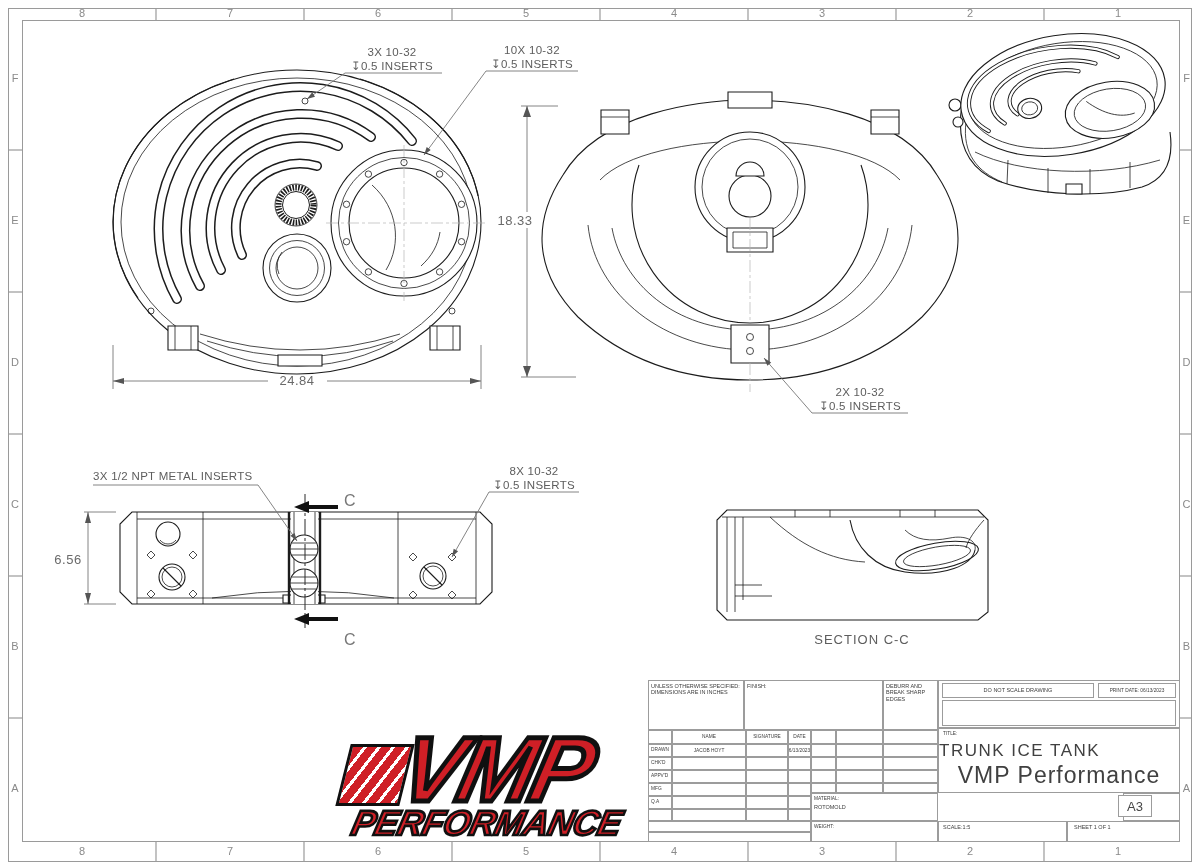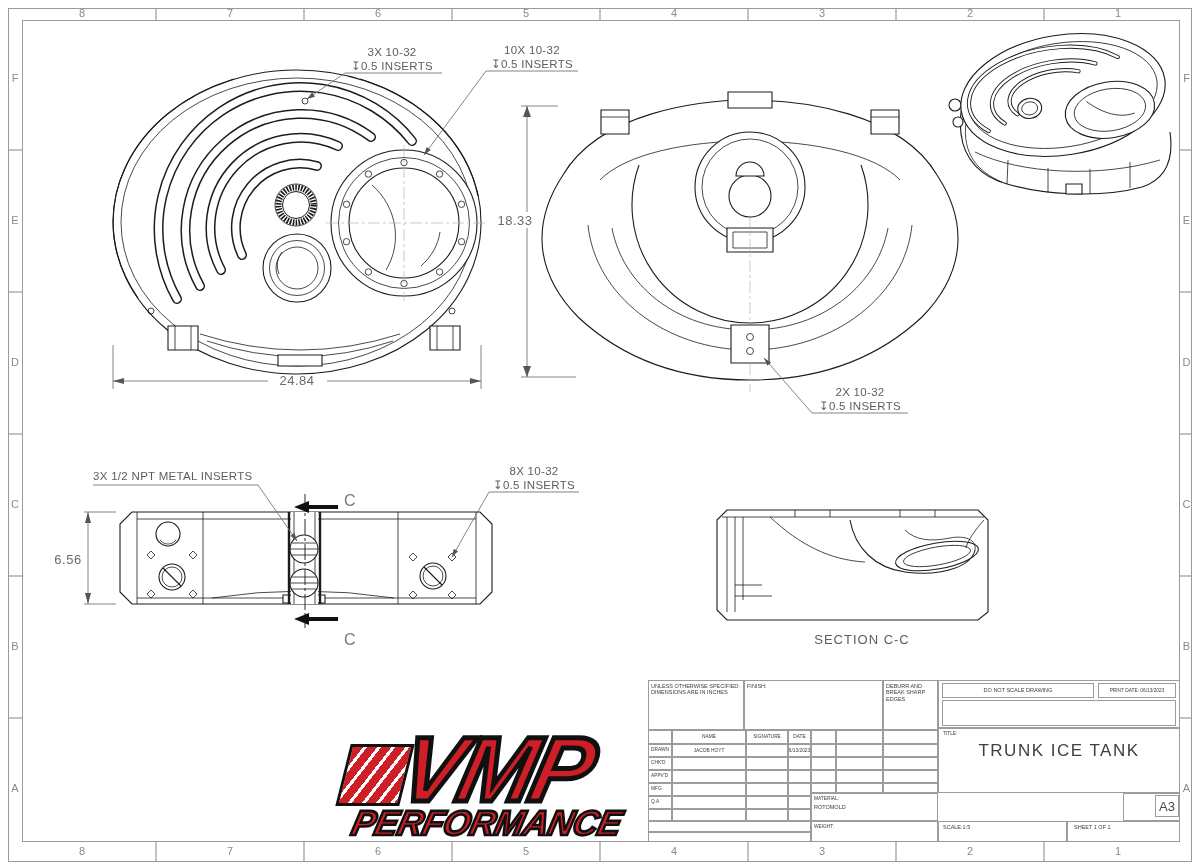--- a/index.html
+++ b/index.html
@@ -22,21 +22,21 @@
   .note{fill:#5d5d5d;font-size:11.5px;letter-spacing:.3px;}
   .dimtxt{fill:#6a6a6a;font-size:13px;letter-spacing:.5px;}
   .ah{fill:#555;}
   
   #titleblock{position:absolute;left:648px;top:680px;width:532px;height:162px;}
   .tb-cell{position:absolute;border:.8px solid #9c9c9c;box-sizing:border-box;background:#fff;}
   .tb-sm{font-size:5.5px;color:#3c3c3c;line-height:1.25;}
   .tb-xs{font-size:4.8px;color:#3c3c3c;line-height:1.2;}
   .pad{padding:1.5px 2px;}
   .ctr{display:flex;align-items:center;justify-content:center;text-align:center;}
-  .tb-title1{position:absolute;left:0;right:0;top:12px;text-align:center;font-size:17px;
+  .tb-title1{position:absolute;left:0;right:0;top:12px;text-align:left;font-size:17px;
     color:#404040;letter-spacing:1.5px;}
   .tb-title2{position:absolute;left:0;right:0;top:33px;text-align:center;font-size:23px;
     color:#404040;letter-spacing:1px;}
   .tb-dwg{position:absolute;left:0;right:0;top:9px;text-align:center;font-size:15px;
     color:#474747;letter-spacing:1px;}
   
   #logo{position:absolute;left:333px;top:736px;width:308px;height:108px;}
   #logo-flag{position:absolute;left:10px;top:8px;width:58px;height:56px;transform:skewX(-14deg);
     border:3.5px solid #101010;
     background:repeating-linear-gradient(118deg,#cf1f26 0 9px,#fff 9px 12.5px);}
@@ -441,24 +441,25 @@
       <div class="tb-xs">MATERIAL:</div>
       <div class="tb-sm" style="margin-top:3px">ROTOMOLD</div>
     </div>
     <div class="tb-cell pad tb-xs" style="left:163px;top:141px;width:127px;height:21px">
       <div>WEIGHT:</div>
     </div>
 
     <div class="tb-cell" style="left:290px;top:48px;width:242px;height:65px">
       <div class="tb-xs" style="position:absolute;left:4px;top:2px">TITLE:</div>
       <div class="tb-title1">TRUNK ICE TANK</div>
+      <div class="tb-title2">VMP Performance</div>
     </div>
 
     <div class="tb-cell" style="left:475px;top:113px;width:57px;height:28px"></div>
-    <div class="tb-cell ctr" style="left:507px;top:115px;width:24px;height:22px;font-size:13px;color:#474747">A3</div>
+    <div class="tb-cell ctr" style="left:470px;top:115px;width:34px;height:22px;font-size:13px;color:#474747">A3</div>
 
     <div class="tb-cell tb-sm" style="left:290px;top:141px;width:129px;height:21px">
       <div style="position:absolute;left:4px;top:2px">SCALE:1:5</div>
     </div>
     <div class="tb-cell tb-sm" style="left:419px;top:141px;width:113px;height:21px">
       <div style="position:absolute;left:6px;top:2px">SHEET 1 OF 1</div>
     </div>
   </div>
 </div>
 

